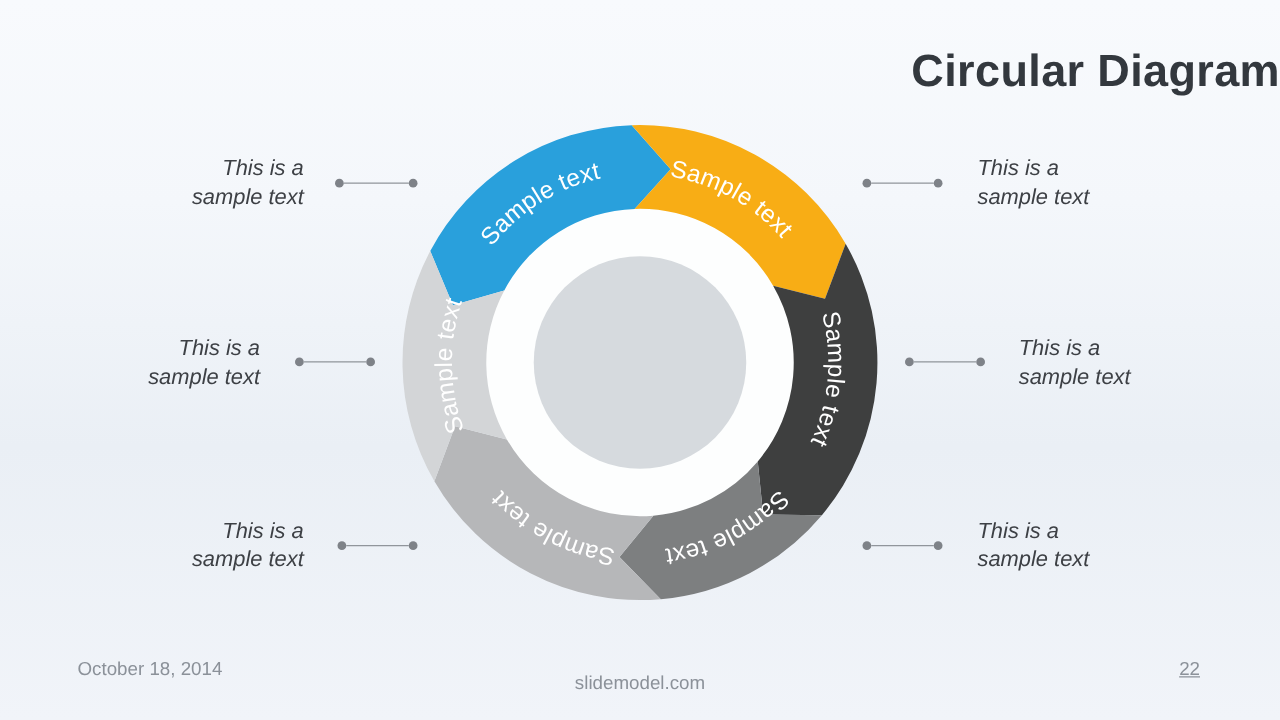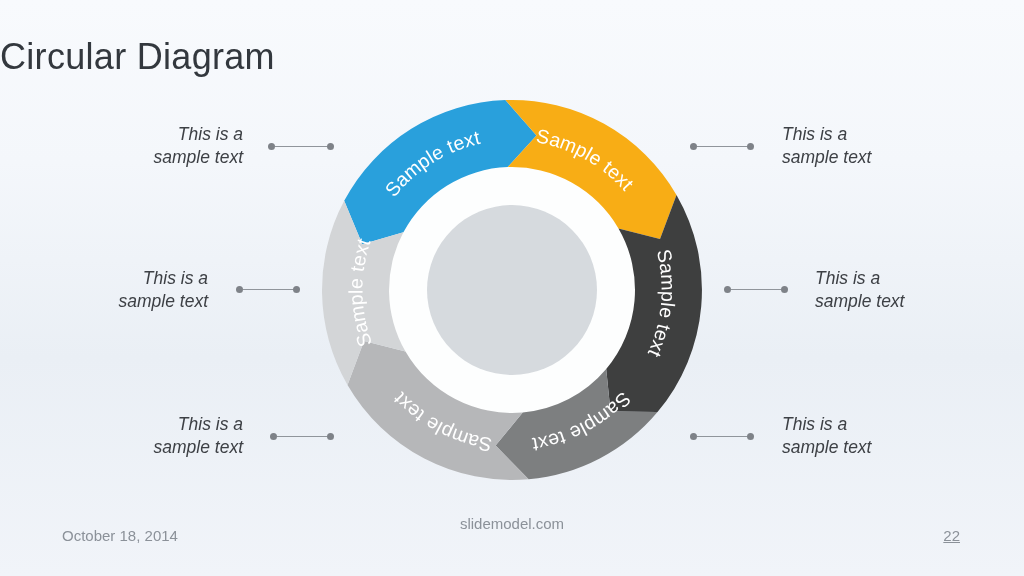--- a/index.html
+++ b/index.html
@@ -2,22 +2,22 @@
 <html><head>
 <meta charset="utf-8">
 <style>
   html,body{margin:0;padding:0;background:#fff;}
   .slide{
     position:relative;width:1024px;height:576px;overflow:hidden;
     background:linear-gradient(180deg,#f8fafd 0%,#f4f7fb 28%,#eaeff5 62%,#f1f4f9 100%);
     font-family:"Liberation Sans",sans-serif;
   }
   .title{
-    position:absolute;top:36px;left:0;width:100%;text-align:left;
-    font-size:36px;color:#33383e;letter-spacing:.3px;font-weight:400;
+    position:absolute;top:36px;left:0;width:100%;text-align:right;
+    font-size:36px;color:#33383e;letter-spacing:.3px;font-weight:700;
   }
   .diagram{position:absolute;top:0;left:0;}
   .ring-label{
     fill:#ffffff;font-size:19.5px;letter-spacing:.6px;
     font-family:"Liberation Sans",sans-serif;dominant-baseline:central;
   }
   .callout{position:absolute;font-size:17.5px;line-height:23px;color:#3d4045;font-style:italic;}
   .callout.left{text-align:right;}
   .callout.right{text-align:left;}
   .callout .line{display:block;}
@@ -31,21 +31,21 @@
   .connector .dot{width:7px;height:7px;border-radius:50%;background:#7e8288;flex:0 0 auto;}
   .connector .cline{flex:1;height:1px;background:#90959b;}
   .cn-tl{left:268px;top:143px;width:66px;}
   .cn-tr{left:690px;top:143px;width:64px;}
   .cn-ml{left:236px;top:286px;width:64px;}
   .cn-mr{left:724px;top:286px;width:64px;}
   .cn-bl{left:270px;top:433px;width:64px;}
   .cn-br{left:690px;top:433px;width:64px;}
   .footer-item{position:absolute;font-size:15px;color:#8b9199;}
   .f-date{left:62px;top:527px;}
-  .f-site{left:0;width:100%;text-align:center;top:515px;}
+  .f-site{left:0;width:100%;text-align:center;top:538px;}
   .f-page{right:64px;top:527px;text-decoration:underline;}
 </style>
 </head>
 <body>
 
 <div class="slide">
 
   <div class="title">Circular Diagram</div>
 
   <svg class="diagram" width="1024" height="576" viewBox="0 0 1024 576" xmlns="http://www.w3.org/2000/svg">

